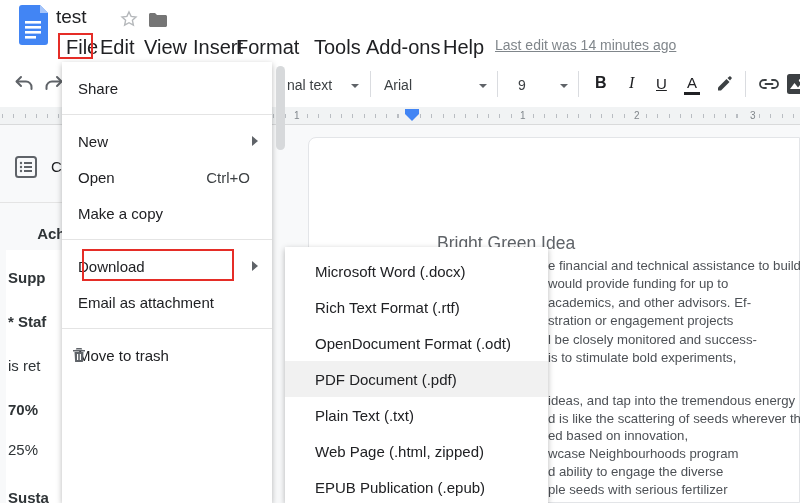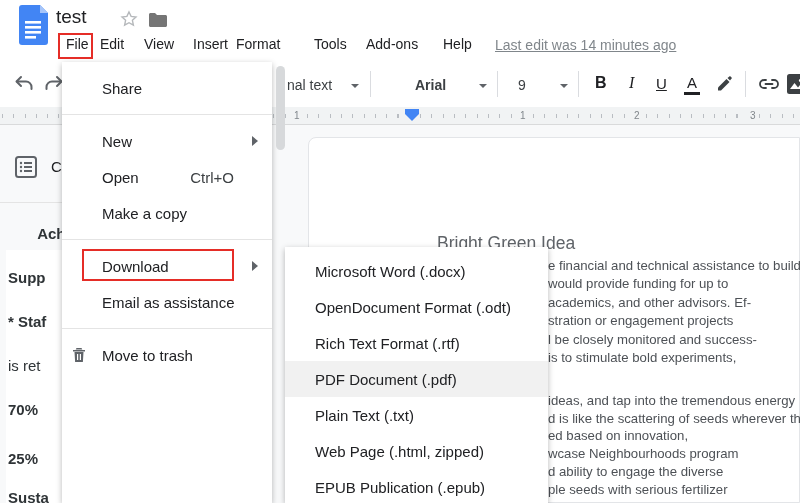--- a/index.html
+++ b/index.html
@@ -8,21 +8,21 @@
     position:relative; width:800px; height:503px; overflow:hidden;
     font-family:"Liberation Sans","DejaVu Sans",sans-serif;
     background:#f9a8d4; color:#202124;
   }
   
   .header { position:absolute; left:0; top:0; width:800px; height:62px; background:#fff; }
   .docs-logo { position:absolute; left:18px; top:4px; }
   .doc-title { position:absolute; left:56px; top:6px; font-size:19px; color:#202124; }
   .star-ic { position:absolute; left:120px; top:10px; }
   .folder-title-ic { position:absolute; left:148px; top:12px; }
-  .menubar-item { position:absolute; top:36px; font-size:14px; color:#202124; cursor:default; }
+  .menubar-item { position:absolute; top:36px; font-size:20px; color:#202124; cursor:default; }
   .last-edit { position:absolute; left:495px; top:37px; font-size:14px; color:#80868b; text-decoration:underline; }
   .file-redbox { position:absolute; left:58px; top:33px; width:35px; height:26px; border:2px solid #e52d27; z-index:45; }
   
   .toolbar { position:absolute; left:0; top:62px; width:800px; height:45px; background:#fff; }
   .tb-abs { position:absolute; }
   .tb-label { font-size:14px; color:#3c4043; }
   .dd-arrow { width:0; height:0; border-left:4px solid transparent; border-right:4px solid transparent; border-top:4px solid #5f6368; }
   .vdiv { position:absolute; width:1px; height:26px; background:#dadce0; top:9px; }
   .fmt-b { font-size:16px; font-weight:bold; color:#202124; }
   .fmt-i { font-size:16px; font-style:italic; font-family:"Liberation Serif","DejaVu Serif",serif; color:#202124; }
@@ -49,25 +49,25 @@
   .doc-heading { position:absolute; left:437px; top:233px; font-size:17.5px; color:#5f6368; white-space:nowrap; z-index:2; }
   .doc-par { position:absolute; left:548px; width:260px; font-size:13.2px; color:#4d5156; z-index:2; }
   .doc-par div { white-space:nowrap; }
   .par1 { top:257px; line-height:18.4px; }
   .par2 { top:392px; line-height:17.7px; }
   
   .menu-panel { position:absolute; background:#fff; box-shadow:0 2px 6px rgba(0,0,0,.28); z-index:30; }
   .file-menu { left:62px; top:62px; width:210px; height:441px; padding-top:8px; }
   .sub-menu { left:285px; top:247px; width:263px; height:256px; padding-top:6px; }
   .menu-row { position:relative; height:36px; display:flex; align-items:center; font-size:15px; color:#202124; }
-  .file-menu .menu-row { padding-left:40px; }
+  .file-menu .menu-row { padding-left:16px; }
   .sub-menu .menu-row { padding-left:30px; }
   .menu-row.hl { background:#f1f1f1; }
   .menu-sep { border-top:1px solid #e4e4e4; margin:8px 0; }
-  .menu-shortcut { position:absolute; right:38px; color:#3c4043; }
+  .menu-shortcut { position:absolute; right:22px; color:#3c4043; }
   .menu-arrow { position:absolute; right:14px; width:0; height:0;
     border-top:5px solid transparent; border-bottom:5px solid transparent; border-left:6px solid #5f6368; }
   .menu-ic { position:absolute; left:10px; top:10px; }
   .dl-redbox { position:absolute; left:20px; top:1px; width:152px; height:32px; border:2px solid #e52d27; pointer-events:none; }
   .menu-scroll-pill { position:absolute; left:276px; top:66px; width:9px; height:84px; background:#d7d9db; border-radius:5px; z-index:31; }
 </style>
 </head>
 <body>
 
 <div class="screen">
@@ -119,21 +119,21 @@
       <svg width="20" height="18" viewBox="0 0 20 18">
         <path d="M13 2l4.5 4.5L13 11" fill="none" stroke="#5f6368" stroke-width="2" stroke-linecap="round" stroke-linejoin="round"></path>
         <path d="M17 6.5H8A5.5 5.5 0 0 0 2.5 12v2" fill="none" stroke="#5f6368" stroke-width="2" stroke-linecap="round"></path>
       </svg>
     </span>
 
     <span class="tb-abs tb-label" style="left:287px; top:15px;">nal text</span>
     <span class="tb-abs dd-arrow" style="left:351px; top:22px;"></span>
     <span class="vdiv" style="left:370px;"></span>
 
-    <span class="tb-abs tb-label" style="left:415px; top:15px;font-weight:bold;">Arial</span>
+    <span class="tb-abs tb-label" style="left:384px; top:15px;">Arial</span>
     <span class="tb-abs dd-arrow" style="left:479px; top:22px;"></span>
     <span class="vdiv" style="left:497px;"></span>
 
     <span class="tb-abs tb-label" style="left:518px; top:15px;">9</span>
     <span class="tb-abs dd-arrow" style="left:560px; top:22px;"></span>
     <span class="vdiv" style="left:578px;"></span>
 
     <span class="tb-abs fmt-b" style="left:595px; top:12px;">B</span>
     <span class="tb-abs fmt-i" style="left:629px; top:12px;">I</span>
     <span class="tb-abs fmt-u" style="left:656px; top:13px;">U</span>
@@ -189,21 +189,21 @@
         <rect x="11" y="16" width="8" height="2" fill="#5f6368"></rect>
     </svg>
   </span>
   <span class="outline-frag">C</span>
   <div id="left-frags">
       <div class="left-frag" style="top: 225px; font-weight: bold; text-align: right;">Achie</div>
       <div class="left-frag" style="top: 269px; font-weight: bold;">Supp</div>
       <div class="left-frag" style="top: 313px; font-weight: bold;">* Staf</div>
       <div class="left-frag" style="top: 357px; font-weight: normal;">is ret</div>
       <div class="left-frag" style="top: 401px; font-weight: bold;">70%</div>
-      <div class="left-frag" style="top: 450px; font-weight: bold;">25%</div>
+      <div class="left-frag" style="top: 441px; font-weight: normal;">25%</div>
       <div class="left-frag" style="top: 489px; font-weight: bold;">Susta</div>
     </div>
 
   <div class="page"></div>
   <div class="doc-heading">Bright Green Idea</div>
   <div id="par1" class="doc-par par1">
       <div>e financial and technical assistance to build</div>
       <div>would provide funding for up to</div>
       <div>academics, and other advisors. Ef-</div>
       <div>stration or engagement projects</div>
@@ -235,44 +235,44 @@
       <div class="menu-row">
         <span>Make a copy</span>
       </div>
       <div class="menu-sep"></div>
       <div class="menu-row">
         <span>Download</span>
         <div class="menu-arrow"></div>
         <div class="dl-redbox"></div>
       </div>
       <div class="menu-row">
-        <span>Email as assistance</span>
+        <span>Email as attachment</span>
       </div>
       <div class="menu-sep"></div>
       <div class="menu-row">
         <span>Move to trash</span>
         <span class="menu-ic"><svg width="14" height="16" viewBox="0 0 14 16">
             <path d="M1 3h12v1.5H1z M4.5 1h5l.8 1.5H3.7z" fill="#5f6368"></path>
             <path d="M2.5 5h9l-.6 10h-7.8z" fill="#5f6368"></path>
             <rect x="5" y="7" width="1.2" height="6" fill="#fff"></rect>
             <rect x="7.8" y="7" width="1.2" height="6" fill="#fff"></rect>
           </svg></span>
       </div>
     </div>
   <div class="menu-scroll-pill"></div>
 
   <div id="sub-menu" class="menu-panel sub-menu">
       <div class="menu-row">
         <span>Microsoft Word (.docx)</span>
       </div>
       <div class="menu-row">
+        <span>Rich Text Format (.rtf)</span>
+      </div>
+      <div class="menu-row">
         <span>OpenDocument Format (.odt)</span>
-      </div>
-      <div class="menu-row">
-        <span>Rich Text Format (.rtf)</span>
       </div>
       <div class="menu-row hl">
         <span>PDF Document (.pdf)</span>
       </div>
       <div class="menu-row">
         <span>Plain Text (.txt)</span>
       </div>
       <div class="menu-row">
         <span>Web Page (.html, zipped)</span>
       </div>

